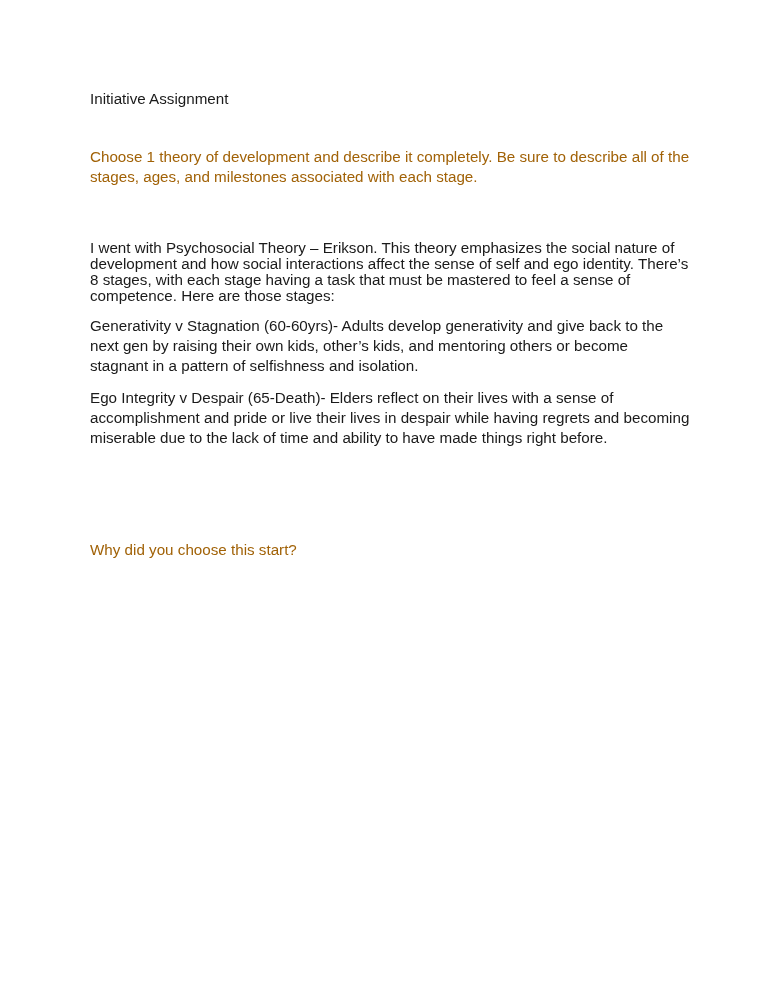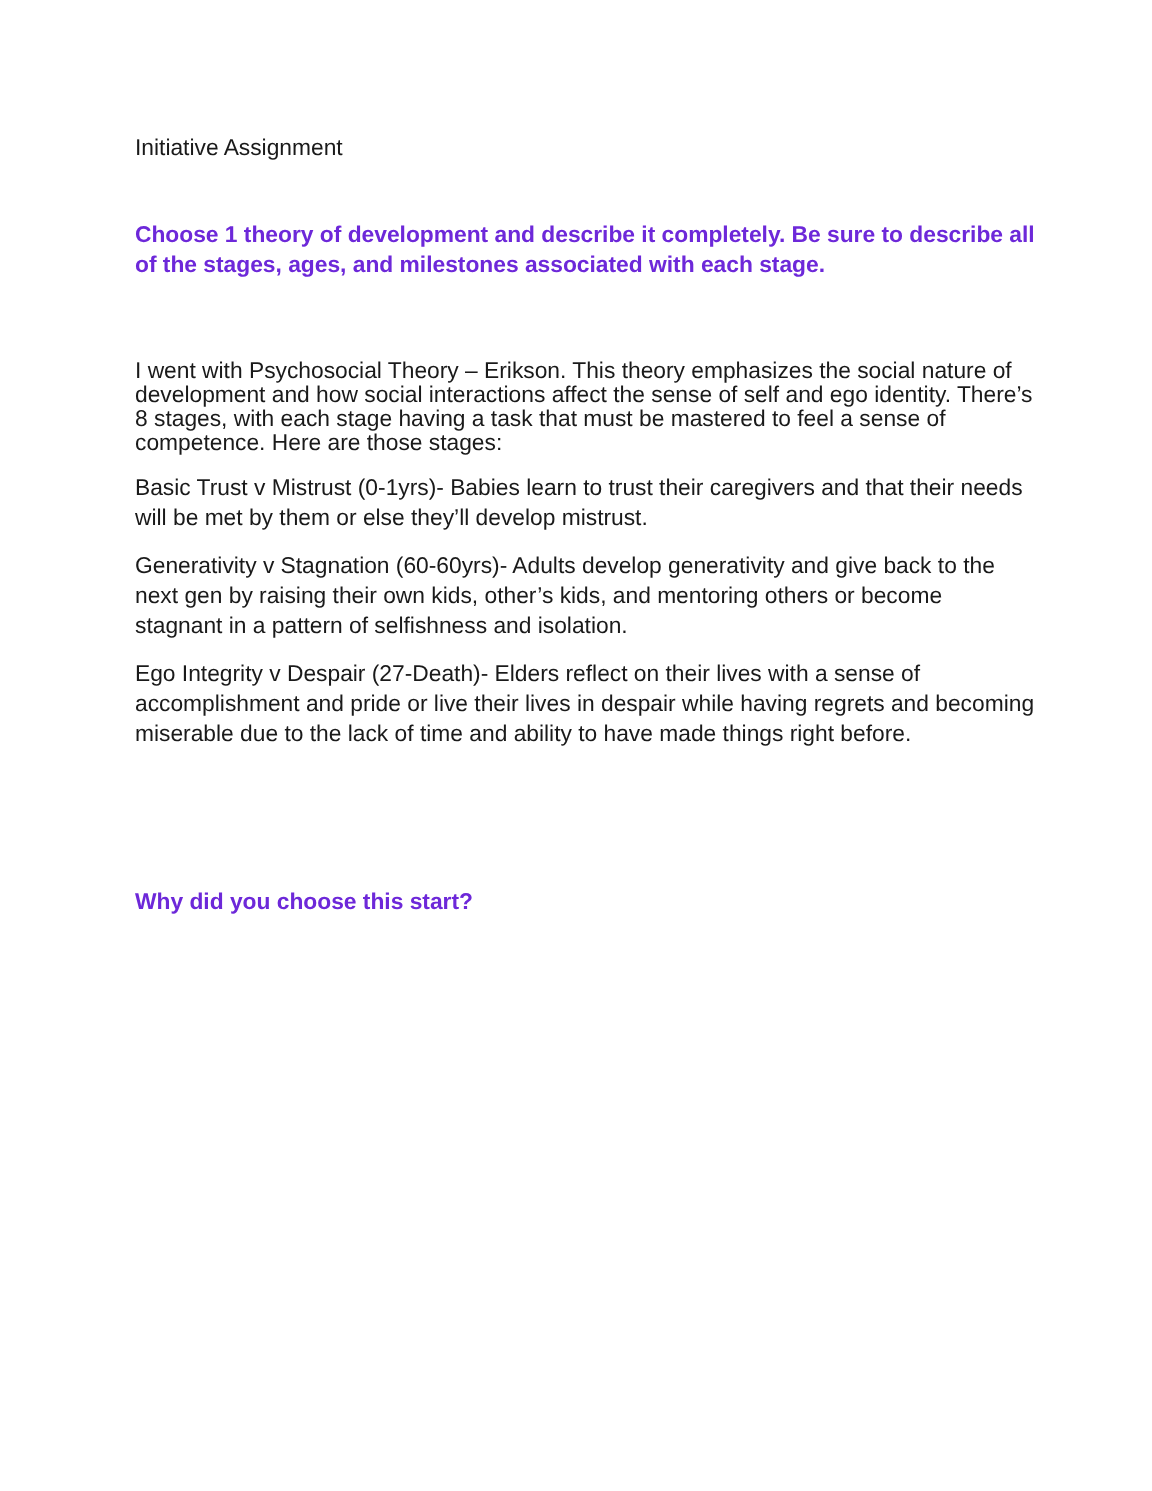--- a/index.html
+++ b/index.html
@@ -4,36 +4,35 @@
   <style>
     html, body { margin: 0; padding: 0; background: #ffffff; }
     body {
       width: 768px; height: 994px; position: relative; overflow: hidden;
       font-family: "Liberation Sans", sans-serif;
       font-size: 15.2px; color: #1a1a1a;
     }
     .page { position: absolute; left: 90px; top: 89px; width: 600px; }
     .line-block { line-height: 16px; margin: 0; }
     .title { margin: 0 0 38px 0; line-height: 20px; }
-    .prompt { color: #6d28d9; line-height: 20px; margin: 0; font-weight: bold; }
+    .prompt { color: #a16207; line-height: 20px; margin: 0; }
     .prompt-1 { margin-bottom: 53px; }
     .intro { margin-bottom: 12px; }
     .stage { margin: 0 0 12px 0; line-height: 20px; }
     .prompt-2 { margin-top: 92px; }
   </style>
 </head>
 <body>
 
 <div class="page">
   <p class="title">Initiative Assignment</p>
 
   <p class="prompt prompt-1">Choose 1 theory of development and describe it completely.  Be sure to describe all of the stages, ages, and milestones associated with each stage.</p>
 
   <p class="line-block intro">I went with Psychosocial Theory – Erikson. This theory emphasizes the social nature of development and how social interactions affect the sense of self and ego identity. There’s 8 stages, with each stage having a task that must be mastered to feel a sense of competence. Here are those stages:</p>
 
   <div>
-    <p class="stage">Basic Trust v Mistrust (0-1yrs)- Babies learn to trust their caregivers and that their needs will be met by them or else they’ll develop mistrust.</p>
     <p class="stage">Generativity v Stagnation (60-60yrs)- Adults develop generativity and give back to the next gen by raising their own kids, other’s kids, and mentoring others or become stagnant in a pattern of selfishness and isolation.</p>
-    <p class="stage">Ego Integrity v Despair (27-Death)- Elders reflect on their lives with a sense of accomplishment and pride or live their lives in despair while having regrets and becoming miserable due to the lack of time and ability to have made things right before.</p>
+    <p class="stage">Ego Integrity v Despair (65-Death)- Elders reflect on their lives with a sense of accomplishment and pride or live their lives in despair while having regrets and becoming miserable due to the lack of time and ability to have made things right before.</p>
   </div>
 
   <p class="prompt prompt-2">Why did you choose this start?</p>
 </div>
 
 </body></html>

